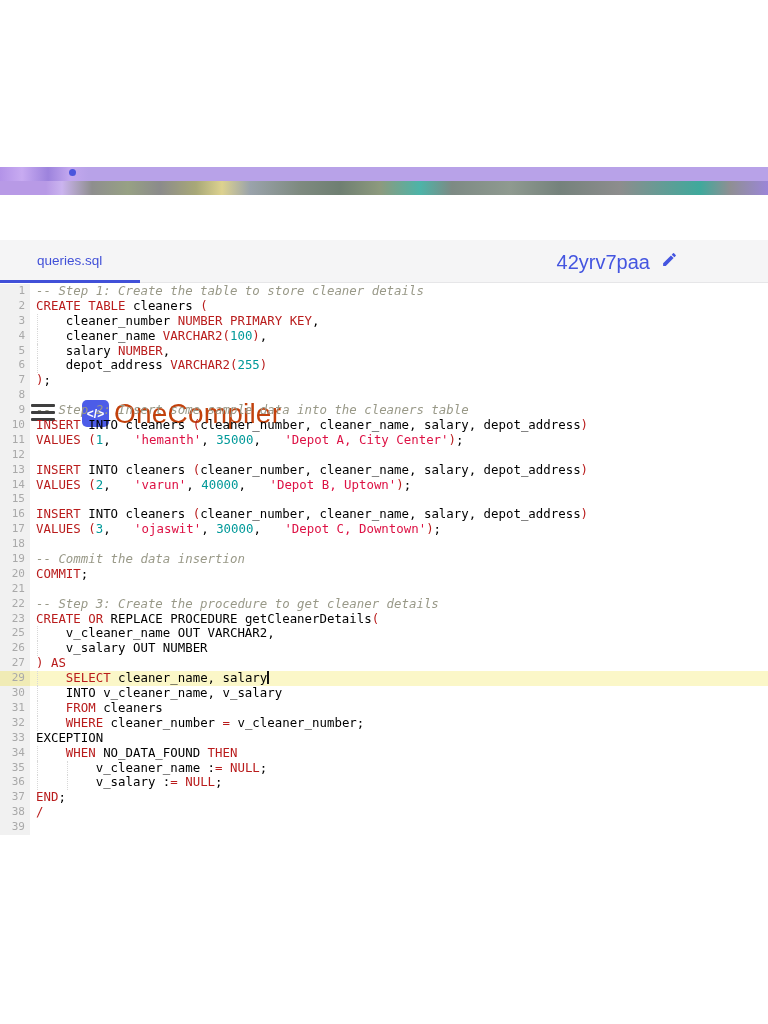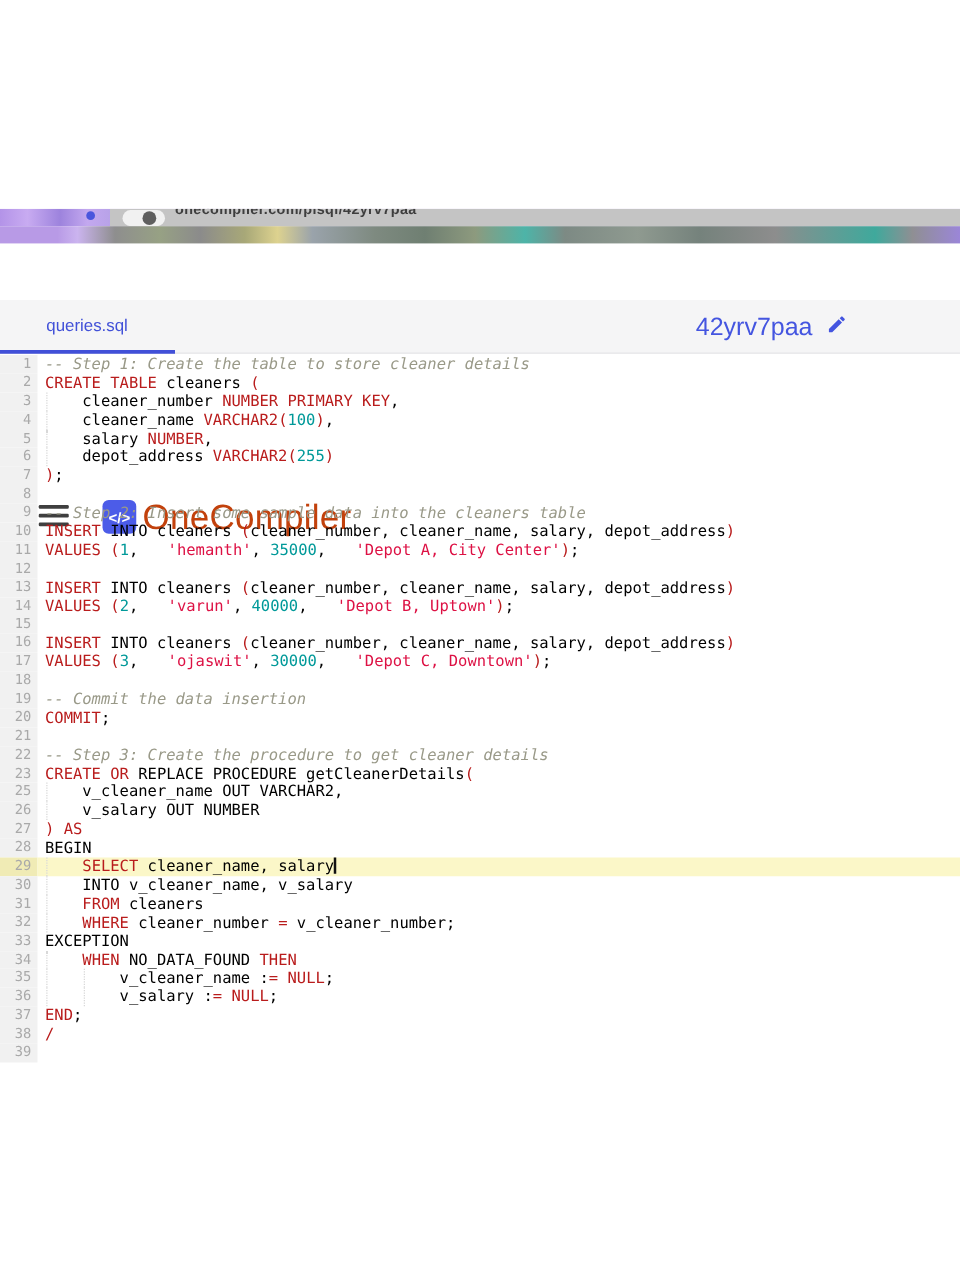--- a/index.html
+++ b/index.html
@@ -60,25 +60,20 @@
 </style>
 </head>
 <body>
 
 <div id="page">
 
   <div id="chrome">
     <div id="chrome-row1">
       <div id="blue-dot"></div>
     </div>
-    <div id="urlbar">
-      <div id="url-capsule"></div>
-      <div id="favicon"></div>
-      <div id="url-text">onecompiler.com/plsql/42yrv7paa</div>
-    </div>
     <div id="chrome-row2"></div>
   </div>
 
   <div id="appbar">
     <div id="menu-btn">
       <div class="bar b1"></div>
         <div class="bar b2"></div>
         <div class="bar b3"></div>
     </div>
     <div id="logo">&lt;/&gt;</div>
@@ -118,21 +113,20 @@
       <div class="row"><span class="gut">17</span><span class="codeline"><span class="tk-k">VALUES</span><span class="tk-p"> </span><span class="tk-k">(</span><span class="tk-n">3</span><span class="tk-p">, </span><span class="tk-s">'ojaswit'</span><span class="tk-p">, </span><span class="tk-n">30000</span><span class="tk-p">, </span><span class="tk-s">'Depot C, Downtown'</span><span class="tk-k">)</span><span class="tk-p">;</span></span></div>
       <div class="row"><span class="gut">18</span><span class="codeline"></span></div>
       <div class="row"><span class="gut">19</span><span class="codeline"><span class="tk-c">-- Commit the data insertion</span></span></div>
       <div class="row"><span class="gut">20</span><span class="codeline"><span class="tk-k">COMMIT</span><span class="tk-p">;</span></span></div>
       <div class="row"><span class="gut">21</span><span class="codeline"></span></div>
       <div class="row"><span class="gut">22</span><span class="codeline"><span class="tk-c">-- Step 3: Create the procedure to get cleaner details</span></span></div>
       <div class="row"><span class="gut">23</span><span class="codeline"><span class="tk-k">CREATE OR</span><span class="tk-p"> REPLACE PROCEDURE getCleanerDetails</span><span class="tk-k">(</span></span></div>
       <div class="row"><span class="gut">25</span><span class="codeline"><span class="tk-p">    v_cleaner_name OUT VARCHAR2,</span></span><div class="iguide" style="left: 37px;"></div></div>
       <div class="row"><span class="gut">26</span><span class="codeline"><span class="tk-p">    v_salary OUT NUMBER</span></span><div class="iguide" style="left: 37px;"></div></div>
       <div class="row"><span class="gut">27</span><span class="codeline"><span class="tk-k">)</span><span class="tk-p"> </span><span class="tk-k">AS</span></span></div>
-      <div class="row"><span class="gut">28</span><span class="codeline"><span class="tk-p">BEGIN</span></span></div>
       <div class="row active"><span class="gut">29</span><span class="codeline"><span class="tk-p">    </span><span class="tk-k">SELECT</span><span class="tk-p"> cleaner_name, salary</span><span class="cursor"></span></span><div class="iguide" style="left: 37px;"></div></div>
       <div class="row"><span class="gut">30</span><span class="codeline"><span class="tk-p">    INTO v_cleaner_name, v_salary</span></span><div class="iguide" style="left: 37px;"></div></div>
       <div class="row"><span class="gut">31</span><span class="codeline"><span class="tk-p">    </span><span class="tk-k">FROM</span><span class="tk-p"> cleaners</span></span><div class="iguide" style="left: 37px;"></div></div>
       <div class="row"><span class="gut">32</span><span class="codeline"><span class="tk-p">    </span><span class="tk-k">WHERE</span><span class="tk-p"> cleaner_number </span><span class="tk-k">=</span><span class="tk-p"> v_cleaner_number;</span></span><div class="iguide" style="left: 37px;"></div></div>
       <div class="row"><span class="gut">33</span><span class="codeline"><span class="tk-p">EXCEPTION</span></span></div>
       <div class="row"><span class="gut">34</span><span class="codeline"><span class="tk-p">    </span><span class="tk-k">WHEN</span><span class="tk-p"> NO_DATA_FOUND </span><span class="tk-k">THEN</span></span><div class="iguide" style="left: 37px;"></div></div>
       <div class="row"><span class="gut">35</span><span class="codeline"><span class="tk-p">        v_cleaner_name :</span><span class="tk-k">=</span><span class="tk-p"> </span><span class="tk-k">NULL</span><span class="tk-p">;</span></span><div class="iguide" style="left: 37px;"></div><div class="iguide" style="left: 66.84px;"></div></div>
       <div class="row"><span class="gut">36</span><span class="codeline"><span class="tk-p">        v_salary :</span><span class="tk-k">=</span><span class="tk-p"> </span><span class="tk-k">NULL</span><span class="tk-p">;</span></span><div class="iguide" style="left: 37px;"></div><div class="iguide" style="left: 66.84px;"></div></div>
       <div class="row"><span class="gut">37</span><span class="codeline"><span class="tk-k">END</span><span class="tk-p">;</span></span></div>
       <div class="row"><span class="gut">38</span><span class="codeline"><span class="tk-k">/</span></span></div>

